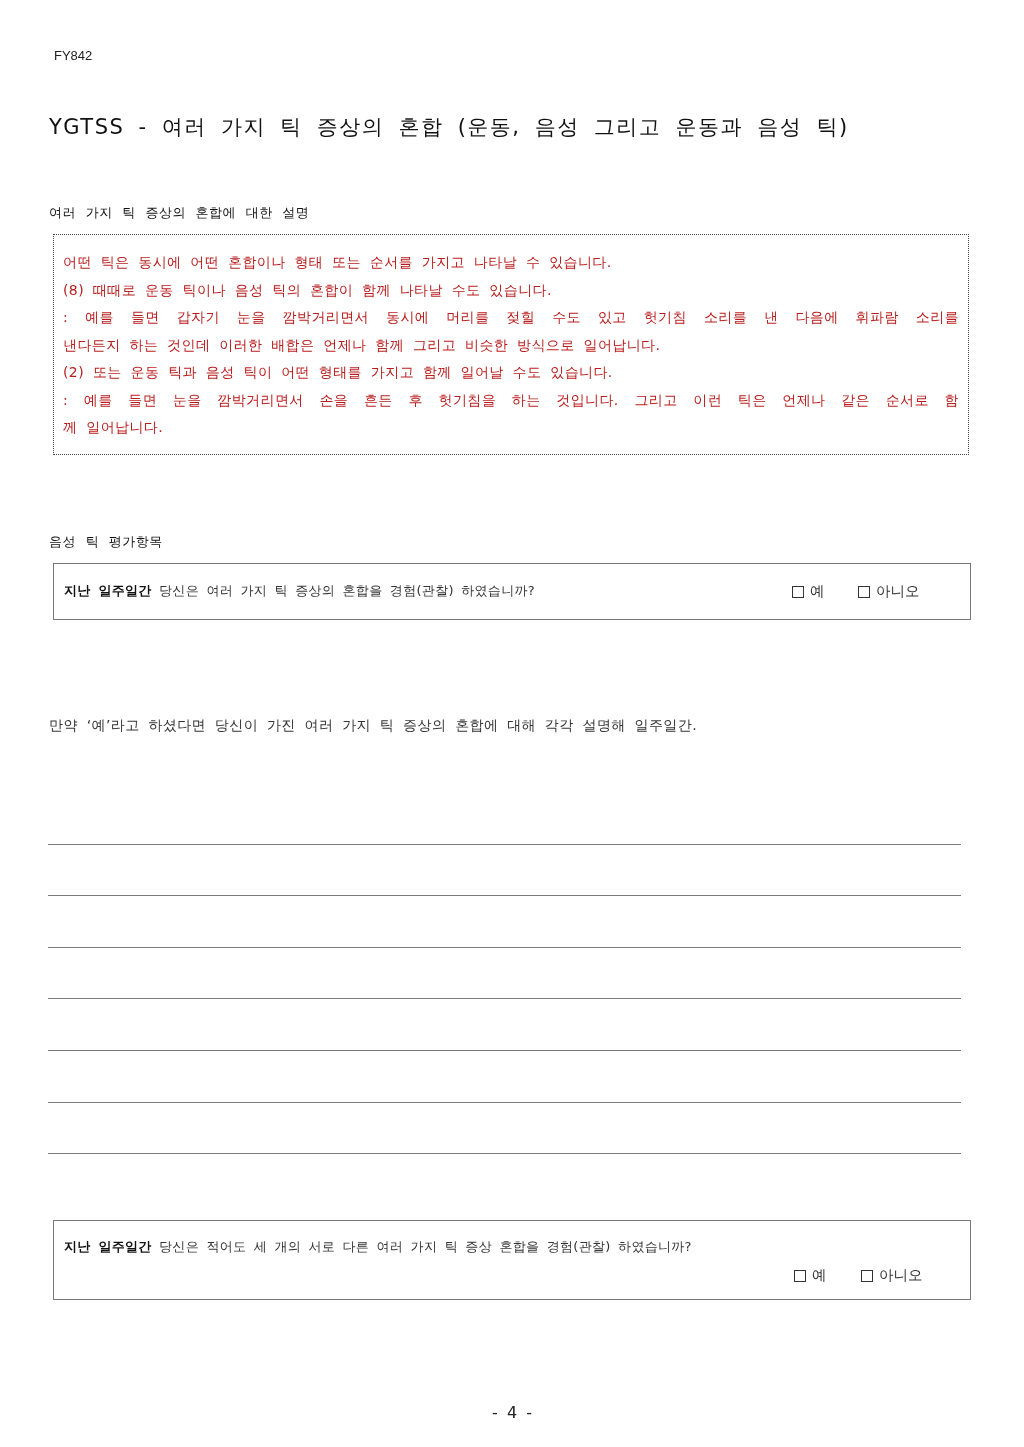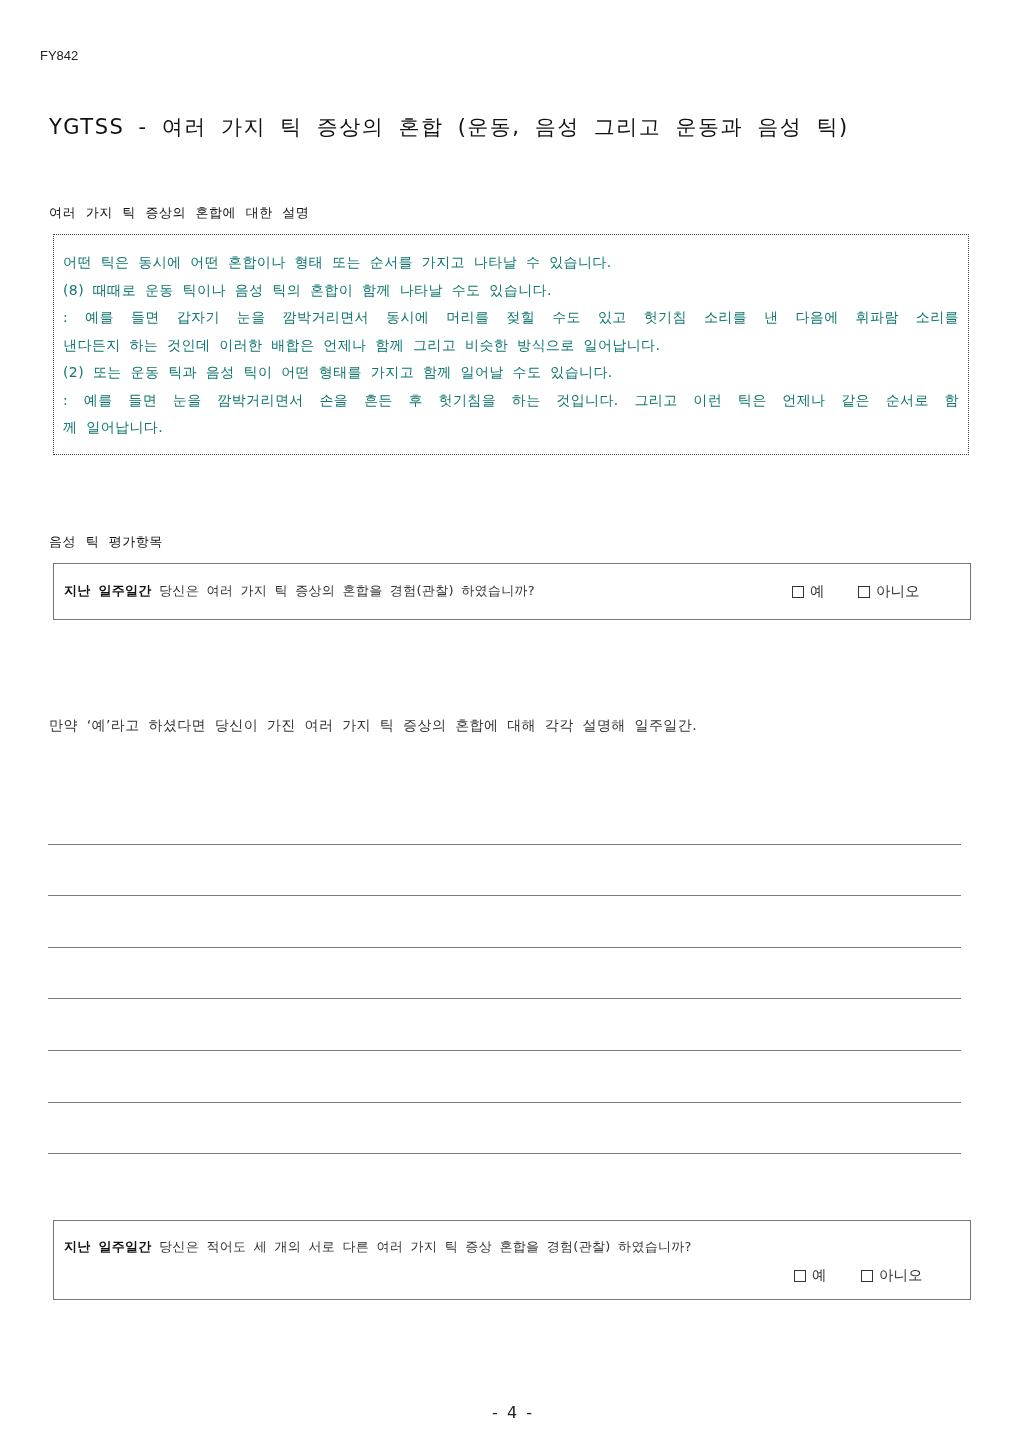--- a/index.html
+++ b/index.html
@@ -2,29 +2,29 @@
 <html><head>
   <meta charset="utf-8">
   <style>
     html, body { margin: 0; padding: 0; background: #ffffff; }
     body {
       width: 1024px; height: 1447px; position: relative; overflow: hidden;
       font-family: "DejaVu Sans", "Liberation Sans", sans-serif;
       color: #111;
     }
     .abs { position: absolute; }
-    .doc-id { left: 40px; top: 48px; font-size: 13px; color: #222; font-family: "Liberation Sans", sans-serif; }
+    .doc-id { left: 54px; top: 48px; font-size: 13px; color: #222; font-family: "Liberation Sans", sans-serif; }
     .title { left: 49px; top: 101px; font-size: 21px; letter-spacing: 1.5px; word-spacing: 6px; color: #111; white-space: nowrap; margin-top: 12px; }
     .section-h { font-size: 13px; letter-spacing: 0.5px; word-spacing: 5px; color: #111; white-space: nowrap; margin-top: 7px; }
     .desc-box {
       left: 53px; top: 234px; width: 916px; height: 221px;
       border: 1px dotted #444; box-sizing: border-box;
     }
     .desc-line {
-      position: absolute; left: 9px; font-size: 14px; color: #0f766e; white-space: nowrap;
+      position: absolute; left: 9px; font-size: 14px; color: #b91c1c; white-space: nowrap;
       letter-spacing: 0.4px; word-spacing: 4px;
     }
     .desc-line.justify { width: 896px; text-align: justify; text-align-last: justify; white-space: normal; }
     .q-box {
       border: 1px solid #777; box-sizing: border-box; background: #fff;
     }
     .q-text { position: absolute; font-size: 13px; color: #333; white-space: nowrap; letter-spacing: 0.3px; word-spacing: 3px; }
     .q-text b { color: #111; font-weight: bold; }
     .opt { position: absolute; display: flex; align-items: center; gap: 6px; font-size: 14.5px; color: #333; cursor: pointer; }
     .chk { width: 12px; height: 12px; border: 1px solid #333; box-sizing: border-box; display: inline-block; background: #fff; }

